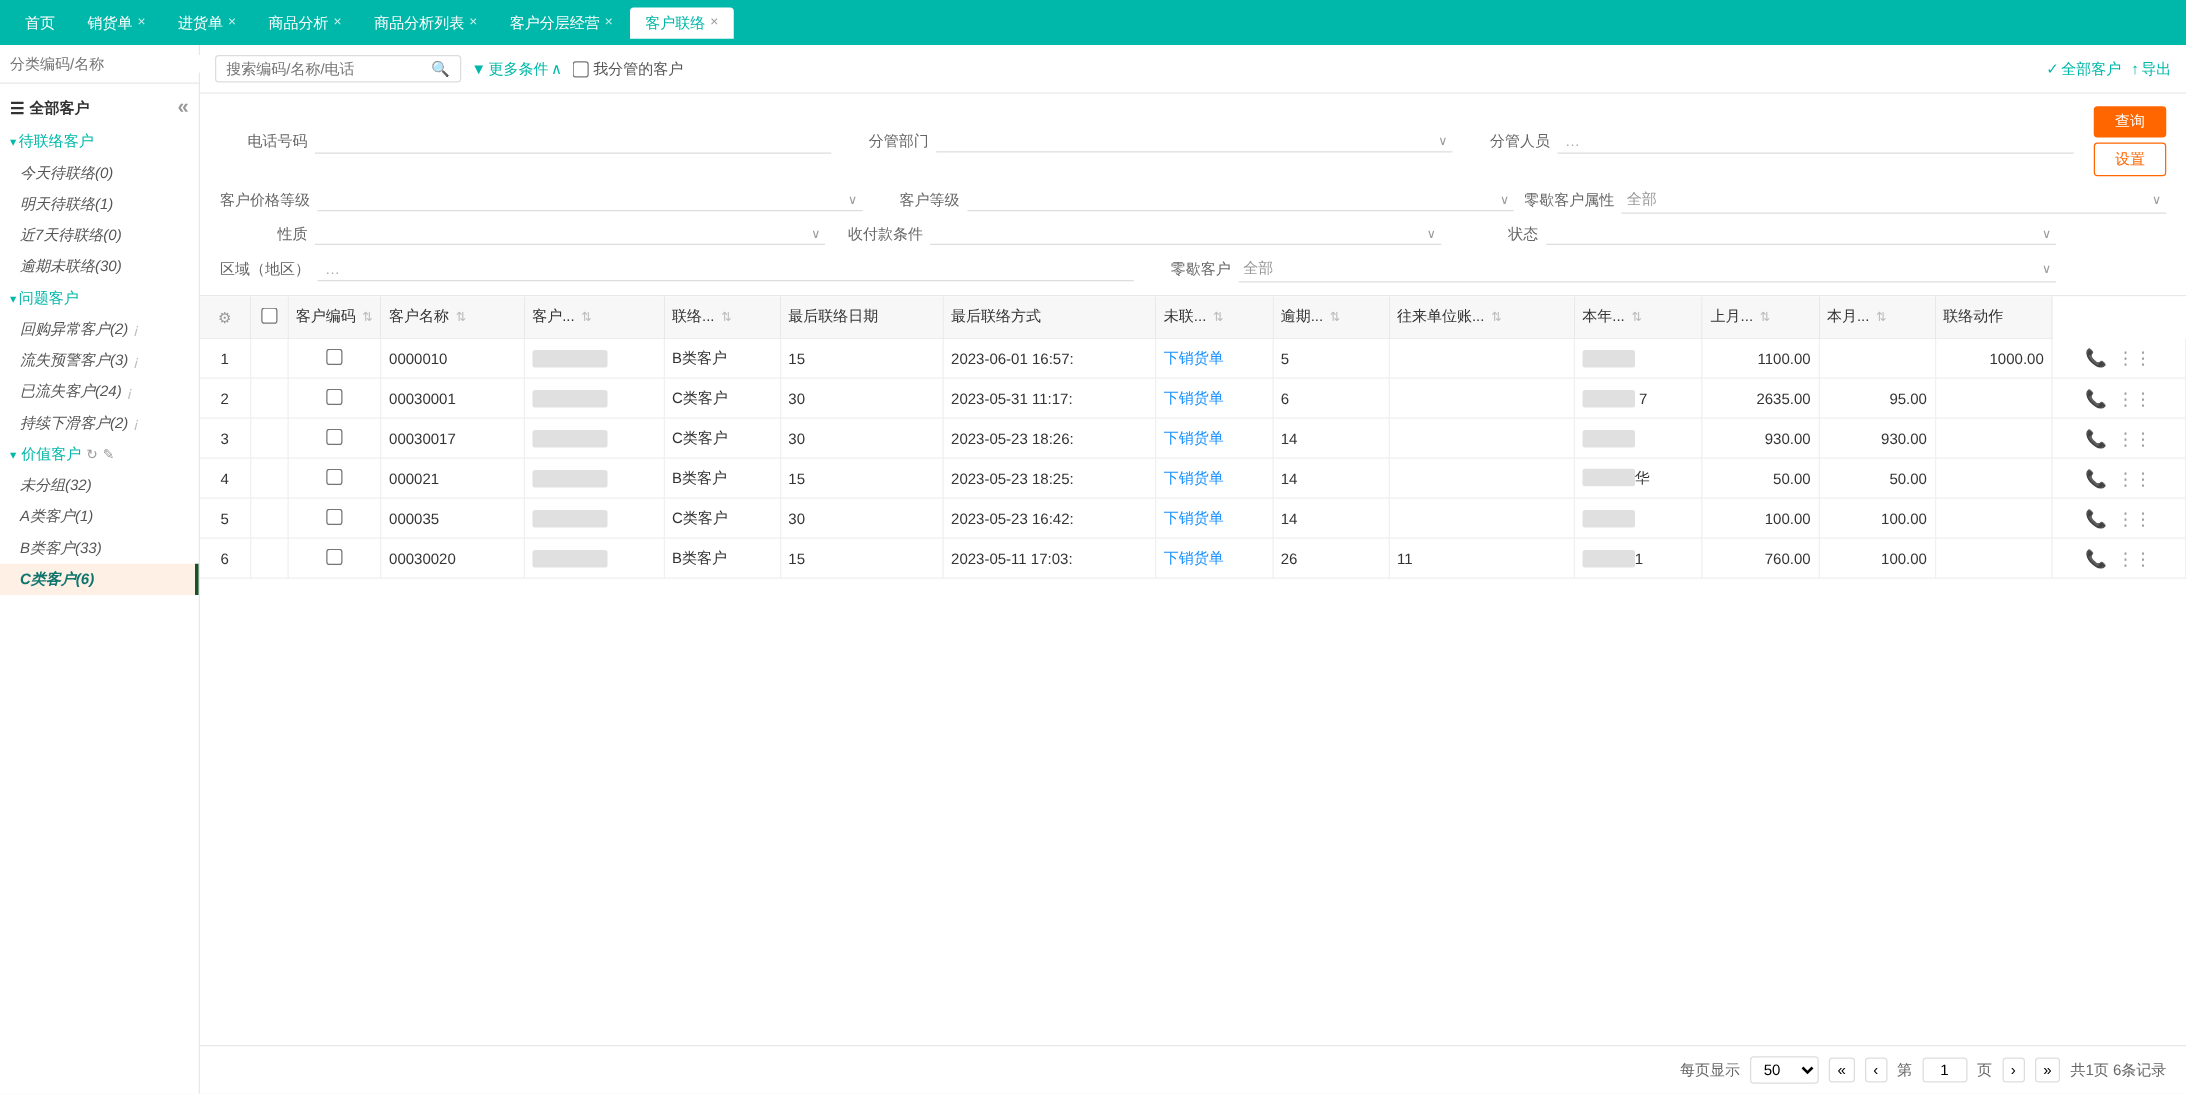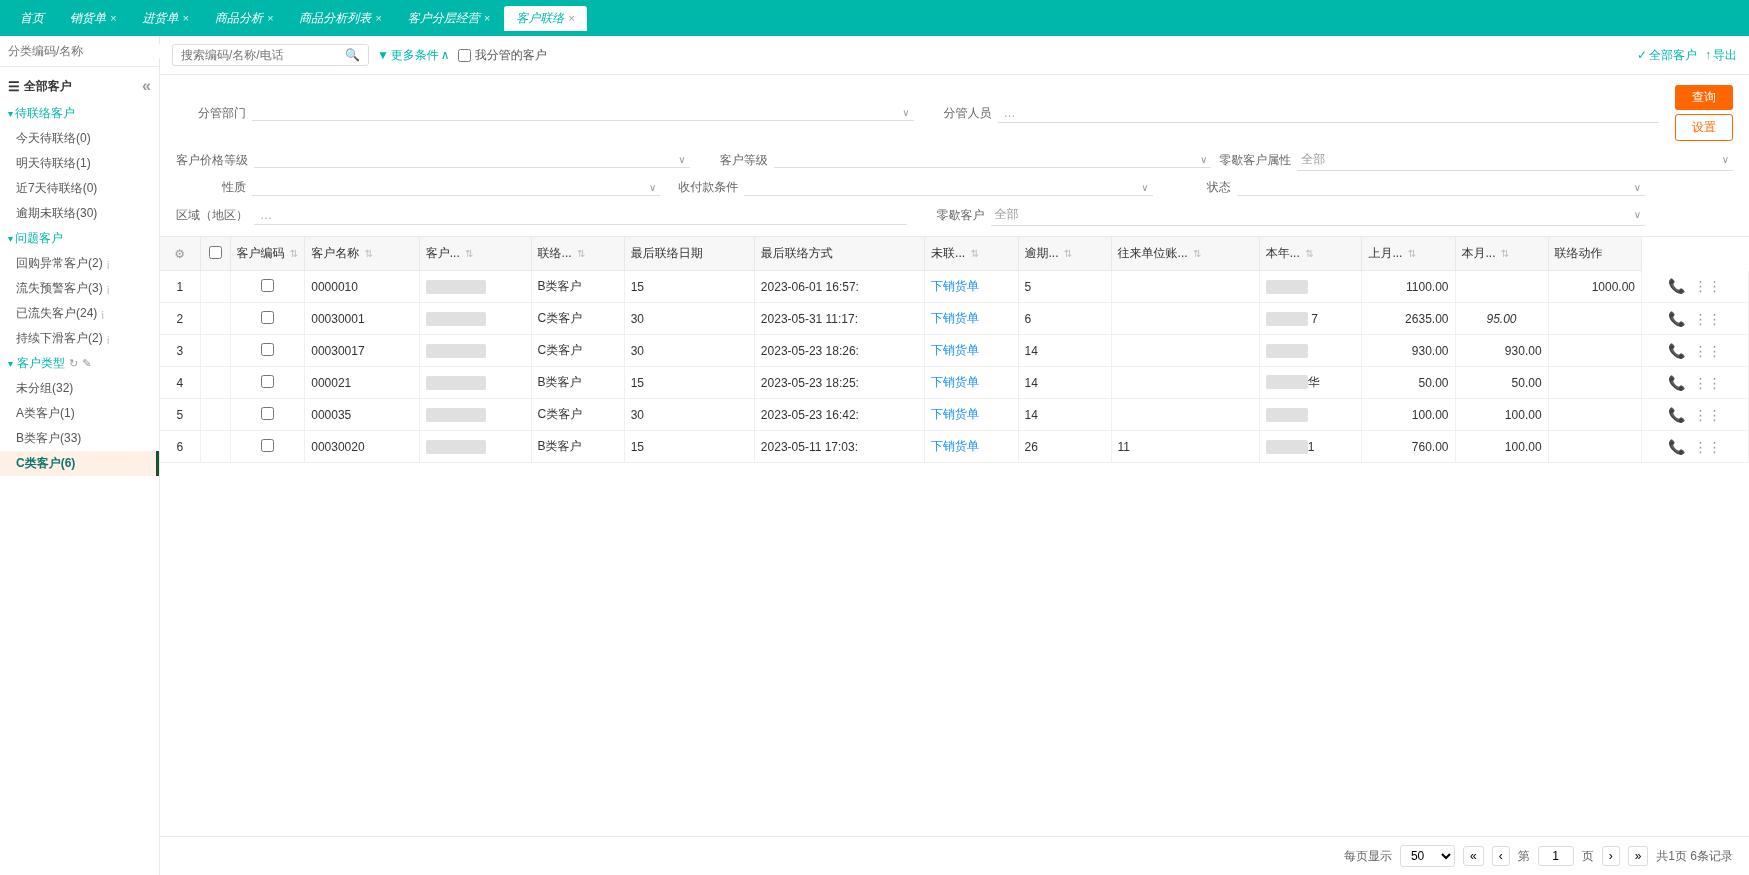--- a/index.html
+++ b/index.html
@@ -17,21 +17,20 @@
     .nav-tab {
       color: #fff;
       padding: 4px 12px;
       cursor: pointer;
       border-radius: 3px 3px 0 0;
       display: flex;
       align-items: center;
       gap: 4px;
       white-space: nowrap;
       font-size: 13px;
-      font-style: italic;
     }
     .nav-tab.active {
       background: #fff;
       color: #00b8a9;
     }
     .nav-tab .close-x {
       font-size: 11px;
       color: rgba(255,255,255,0.8);
       cursor: pointer;
     }
@@ -88,20 +87,21 @@
       gap: 2px;
     }
     .sidebar-section-title::before { content: '▾'; font-size: 10px; }
     .sidebar-item {
       padding: 4px 8px 4px 16px;
       color: #555;
       cursor: pointer;
       display: flex;
       align-items: flex-end;
       gap: 4px;
+      font-style: italic;
     }
     .sidebar-item.active { background: #fff0e6; color: #0f766e; font-weight: bold; border-right: 3px solid #14532d; }
     .sidebar-item .info-icon { color: #bbb; font-size: 11px; }
 
     
     .content-area {
       flex: 1;
       display: flex;
       flex-direction: column;
       overflow: hidden;
@@ -386,21 +386,21 @@
       <div class="sidebar-item">
         <span>已流失客户(24)</span>
         <span class="info-icon">ℹ</span>
       </div>
       <div class="sidebar-item">
         <span>持续下滑客户(2)</span>
         <span class="info-icon">ℹ</span>
       </div>
 
       <div class="sidebar-section-title" style="display:flex; align-items:center; gap:4px;">
-        <span>客户类型</span>
+        <span>价值客户</span>
         <span style="color:#999;font-size:11px; cursor:pointer;">↻</span>
         <span style="color:#999;font-size:11px;cursor:pointer;">✎</span>
       </div>
       <div class="sidebar-item">
         <span>未分组(32)</span>
       </div>
       <div class="sidebar-item">
         <span>A类客户(1)</span>
       </div>
       <div class="sidebar-item">
@@ -436,20 +436,24 @@
         <div class="btn-export">
           <span>↑</span>
           <span>导出</span>
         </div>
       </div>
     </div>
 
     <div class="filter-panel">
 
       <div class="filter-row">
+        <div class="filter-item">
+          <span class="filter-label">电话号码</span>
+          <input class="filter-input" type="text" style="">
+        </div>
         <div class="filter-item">
           <span class="filter-label">分管部门</span>
           <div class="filter-select">
             <span></span>
             <span class="chevron">∨</span>
           </div>
         </div>
         <div class="filter-item">
           <span class="filter-label">分管人员</span>
           <div class="filter-dots">…</div>
@@ -619,21 +623,21 @@
     <td>00030001</td>
     <td><span style="background:#e0e0e0;color:#e0e0e0;border-radius:2px;padding:0 20px;">&nbsp;&nbsp;&nbsp;&nbsp;&nbsp;&nbsp;</span></td>
     <td>C类客户</td>
     <td>30</td>
     <td>2023-05-31 11:17:</td>
     <td><a class="link-text" href="#">下销货单</a></td>
     <td>6</td>
     <td></td>
     <td><span style="background:#e0e0e0;color:#e0e0e0;border-radius:2px;padding:0 16px;">&nbsp;&nbsp;&nbsp;</span> 7</td>
     <td style="text-align:right;">2635.00</td>
-    <td style="text-align:center;font-style:italic;">95.00</td>
+    <td style="text-align:right;">95.00</td>
     <td style="text-align:right;"></td>
     <td class="col-actions">
       <span class="action-icon" title="电话">📞</span>
       <span class="action-icon" title="更多">⋮⋮</span>
     </td>
   </tr>
             <tr>
               <td class="col-num">3</td>
     <td class="gear-col"></td>
     <td class="col-check">

